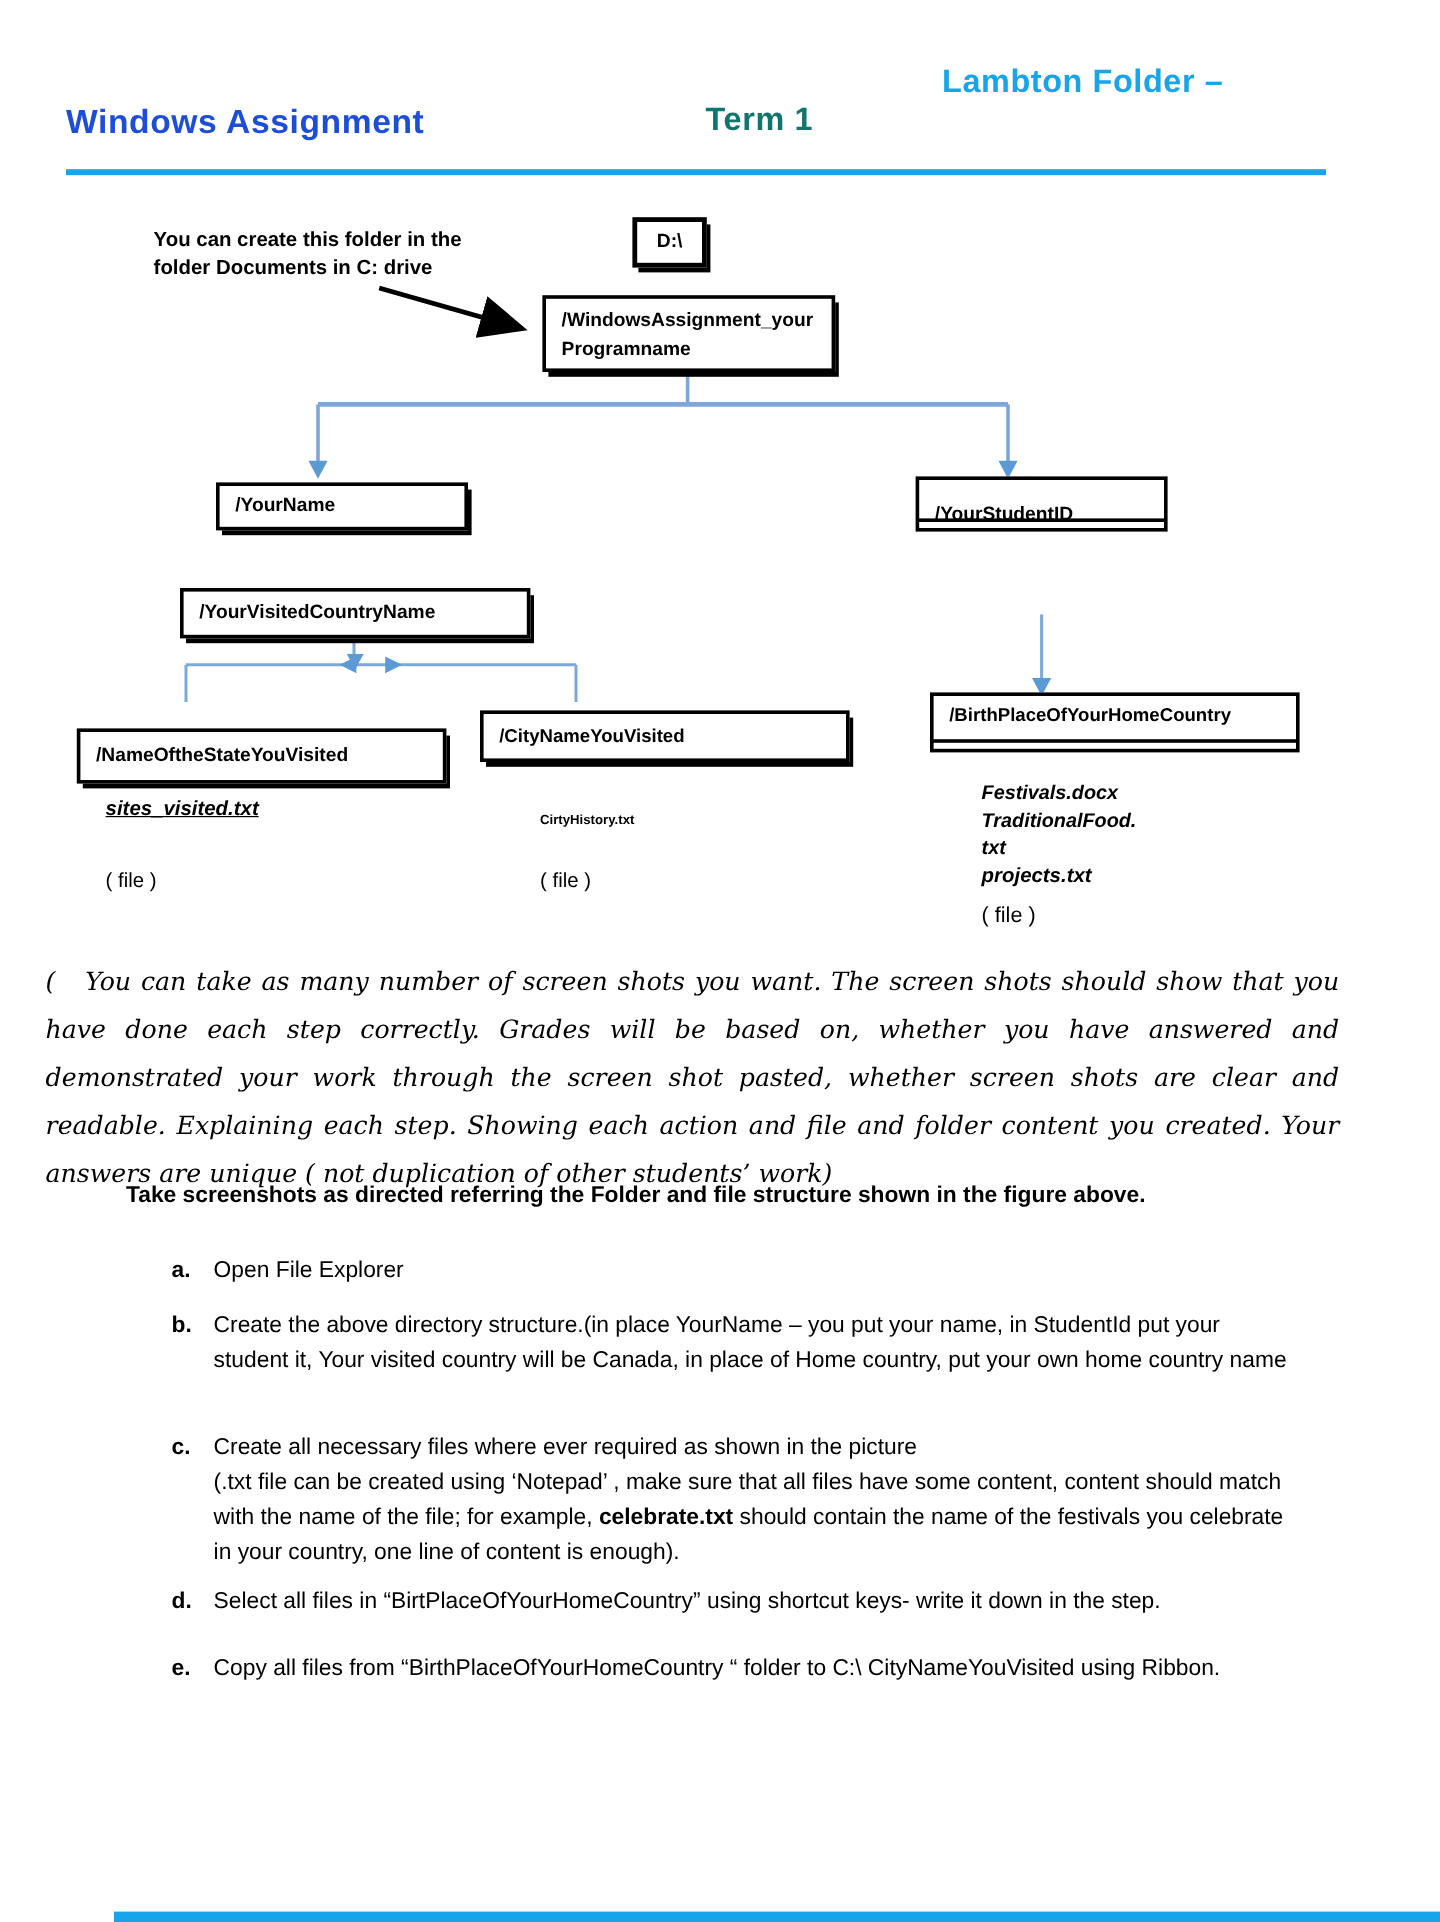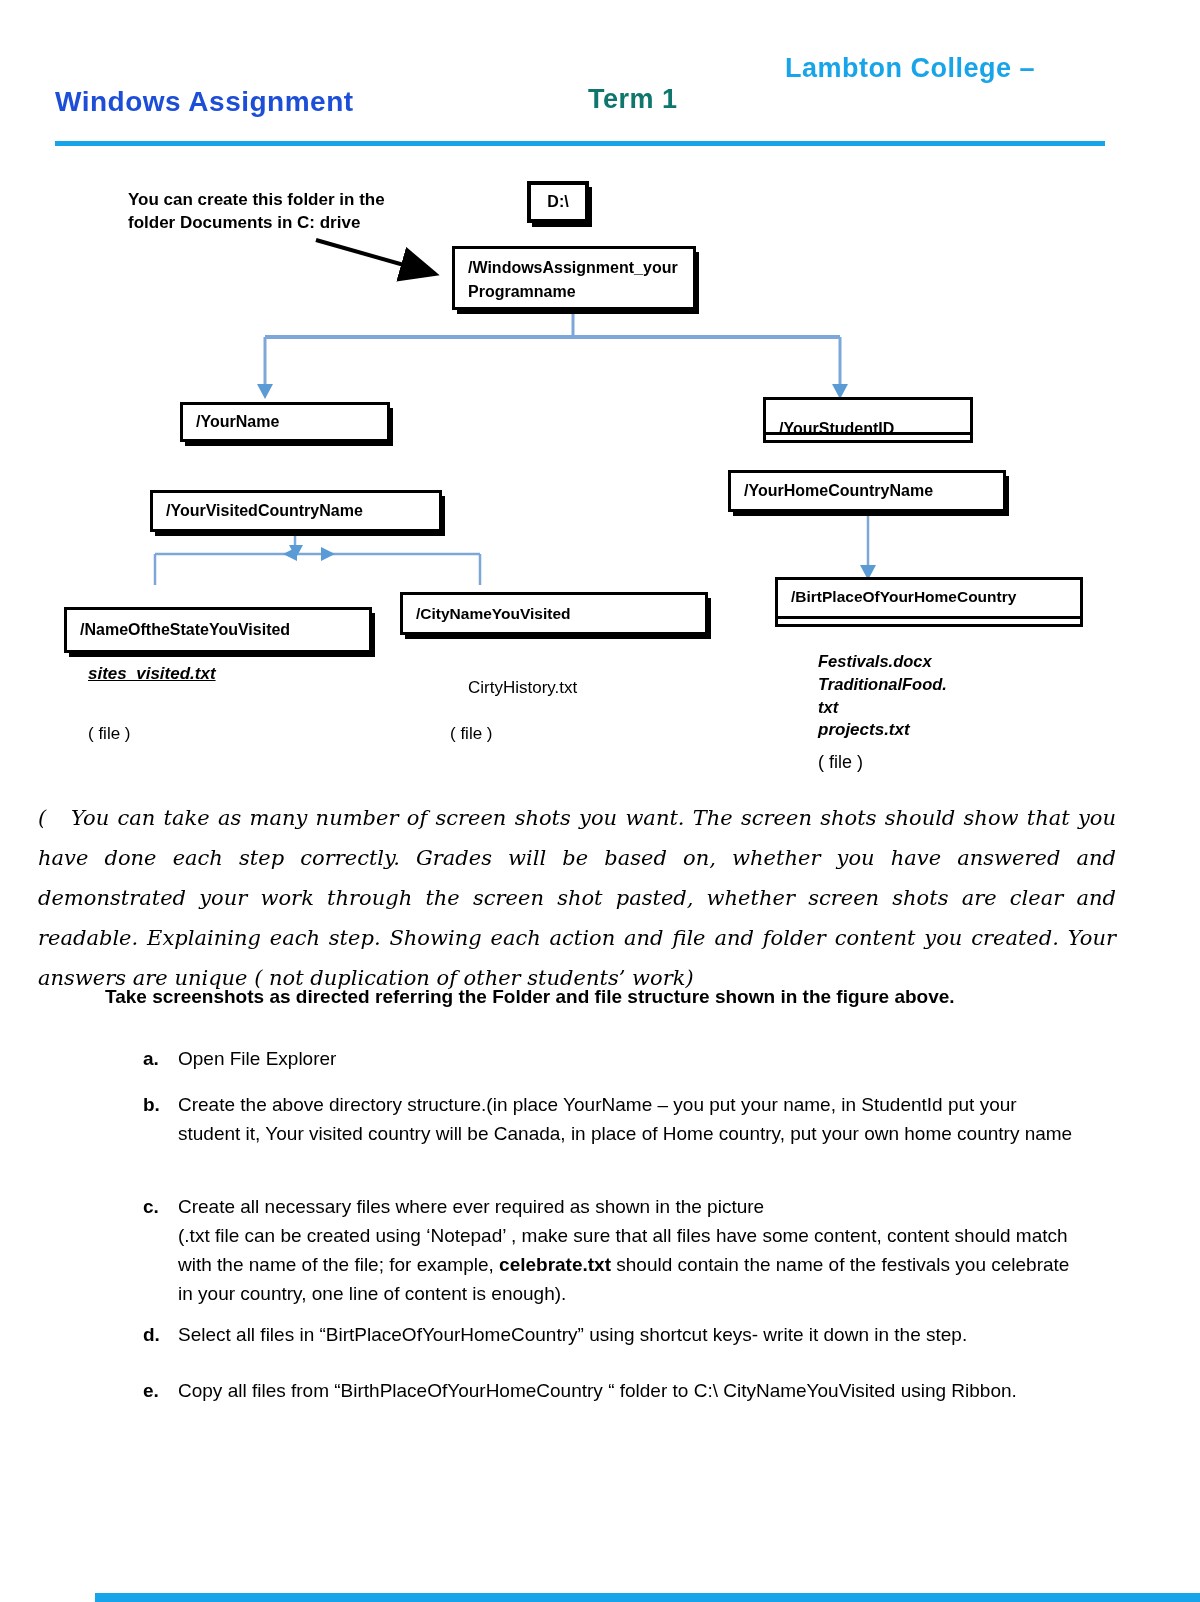--- a/index.html
+++ b/index.html
@@ -25,21 +25,21 @@
   .studentid-box{left:763px;top:397px;width:210px;height:46px;align-items:flex-start;padding-top:20px;}
   .visited-box{left:150px;top:490px;width:292px;height:42px;}
   .home-box{left:728px;top:470px;width:278px;height:42px;}
   .state-box{left:64px;top:607px;width:308px;height:46px;}
   .city-box{left:400px;top:592px;width:308px;height:43px;font-size:15.5px;}
   .birth-box{left:775px;top:577px;width:308px;height:50px;align-items:flex-start;padding-top:8px;font-size:15.5px;}
   
   .file-label{position:absolute;z-index:2;}
   .sites{left:88px;top:664px;font-size:17px;font-weight:bold;font-style:italic;text-decoration:underline;}
   .sites-file{left:88px;top:724px;font-size:17px;}
-  .cityhist{left:450px;top:678px;font-size:17px;font-weight:normal;margin-left:18px;}
+  .cityhist{left:450px;top:678px;font-size:11px;font-weight:bold;}
   .city-file{left:450px;top:724px;font-size:17px;}
   .festivals{left:818px;top:650px;font-size:16.5px;font-weight:bold;font-style:italic;line-height:23px;white-space:pre-line;}
   .projects{left:818px;top:720px;font-size:17px;font-weight:bold;font-style:italic;}
   .birth-file{left:818px;top:752px;font-size:18px;}
   
   .note{position:absolute;left:38px;top:798px;width:1078px;font-family:"DejaVu Serif","Liberation Serif",serif;
         font-style:italic;font-size:21px;line-height:40px;text-align:justify;}
   
   .instr-heading{position:absolute;left:105px;top:986px;font-size:19px;font-weight:bold;}
   .list-item{position:absolute;display:flex;font-size:19px;line-height:29px;}
@@ -51,21 +51,21 @@
   .li-d{left:143px;top:1320px;width:960px;}
   .li-e{left:143px;top:1376px;width:900px;}
   .emph{font-weight:bold;}
 </style>
 </head>
 <body>
 
 <div class="page">
 
   <div class="doc-title">Windows Assignment</div>
-  <div class="college">Lambton College –</div>
+  <div class="college">Lambton Folder –</div>
   <div class="term">Term 1</div>
   <div class="head-rule"></div>
 
   <svg class="diagram-svg" viewBox="0 0 1200 800" xmlns="http://www.w3.org/2000/svg">
     <defs>
       <marker id="blackArrow" markerWidth="10" markerHeight="9" refX="8" refY="4.5" orient="auto">
         <polygon points="0,0 10,4.5 0,9" fill="#000"></polygon>
       </marker>
     </defs>
 
@@ -98,25 +98,24 @@
 
   <div class="node drive-box shadowed">D:\</div>
   <div class="node root-box shadowed">/WindowsAssignment_your
 Programname</div>
   <div class="node yourname-box shadowed">/YourName</div>
   <div class="node studentid-box">
     <span>/YourStudentID</span>
     <span class="foot"></span>
   </div>
   <div class="node visited-box shadowed">/YourVisitedCountryName</div>
-  <div class="node home-box shadowed">/YourHomeCountryName</div>
   <div class="node state-box shadowed">/NameOftheStateYouVisited</div>
   <div class="node city-box shadowed">/CityNameYouVisited</div>
   <div class="node birth-box">
-    <span>/BirtPlaceOfYourHomeCountry</span>
+    <span>/BirthPlaceOfYourHomeCountry</span>
     <span class="foot"></span>
   </div>
 
   <div class="file-label sites">sites_visited.txt</div>
   <div class="file-label sites-file">( file )</div>
   <div class="file-label cityhist">CirtyHistory.txt</div>
   <div class="file-label city-file">( file )</div>
   <div class="file-label festivals">Festivals.docx
 TraditionalFood.
 txt</div>

